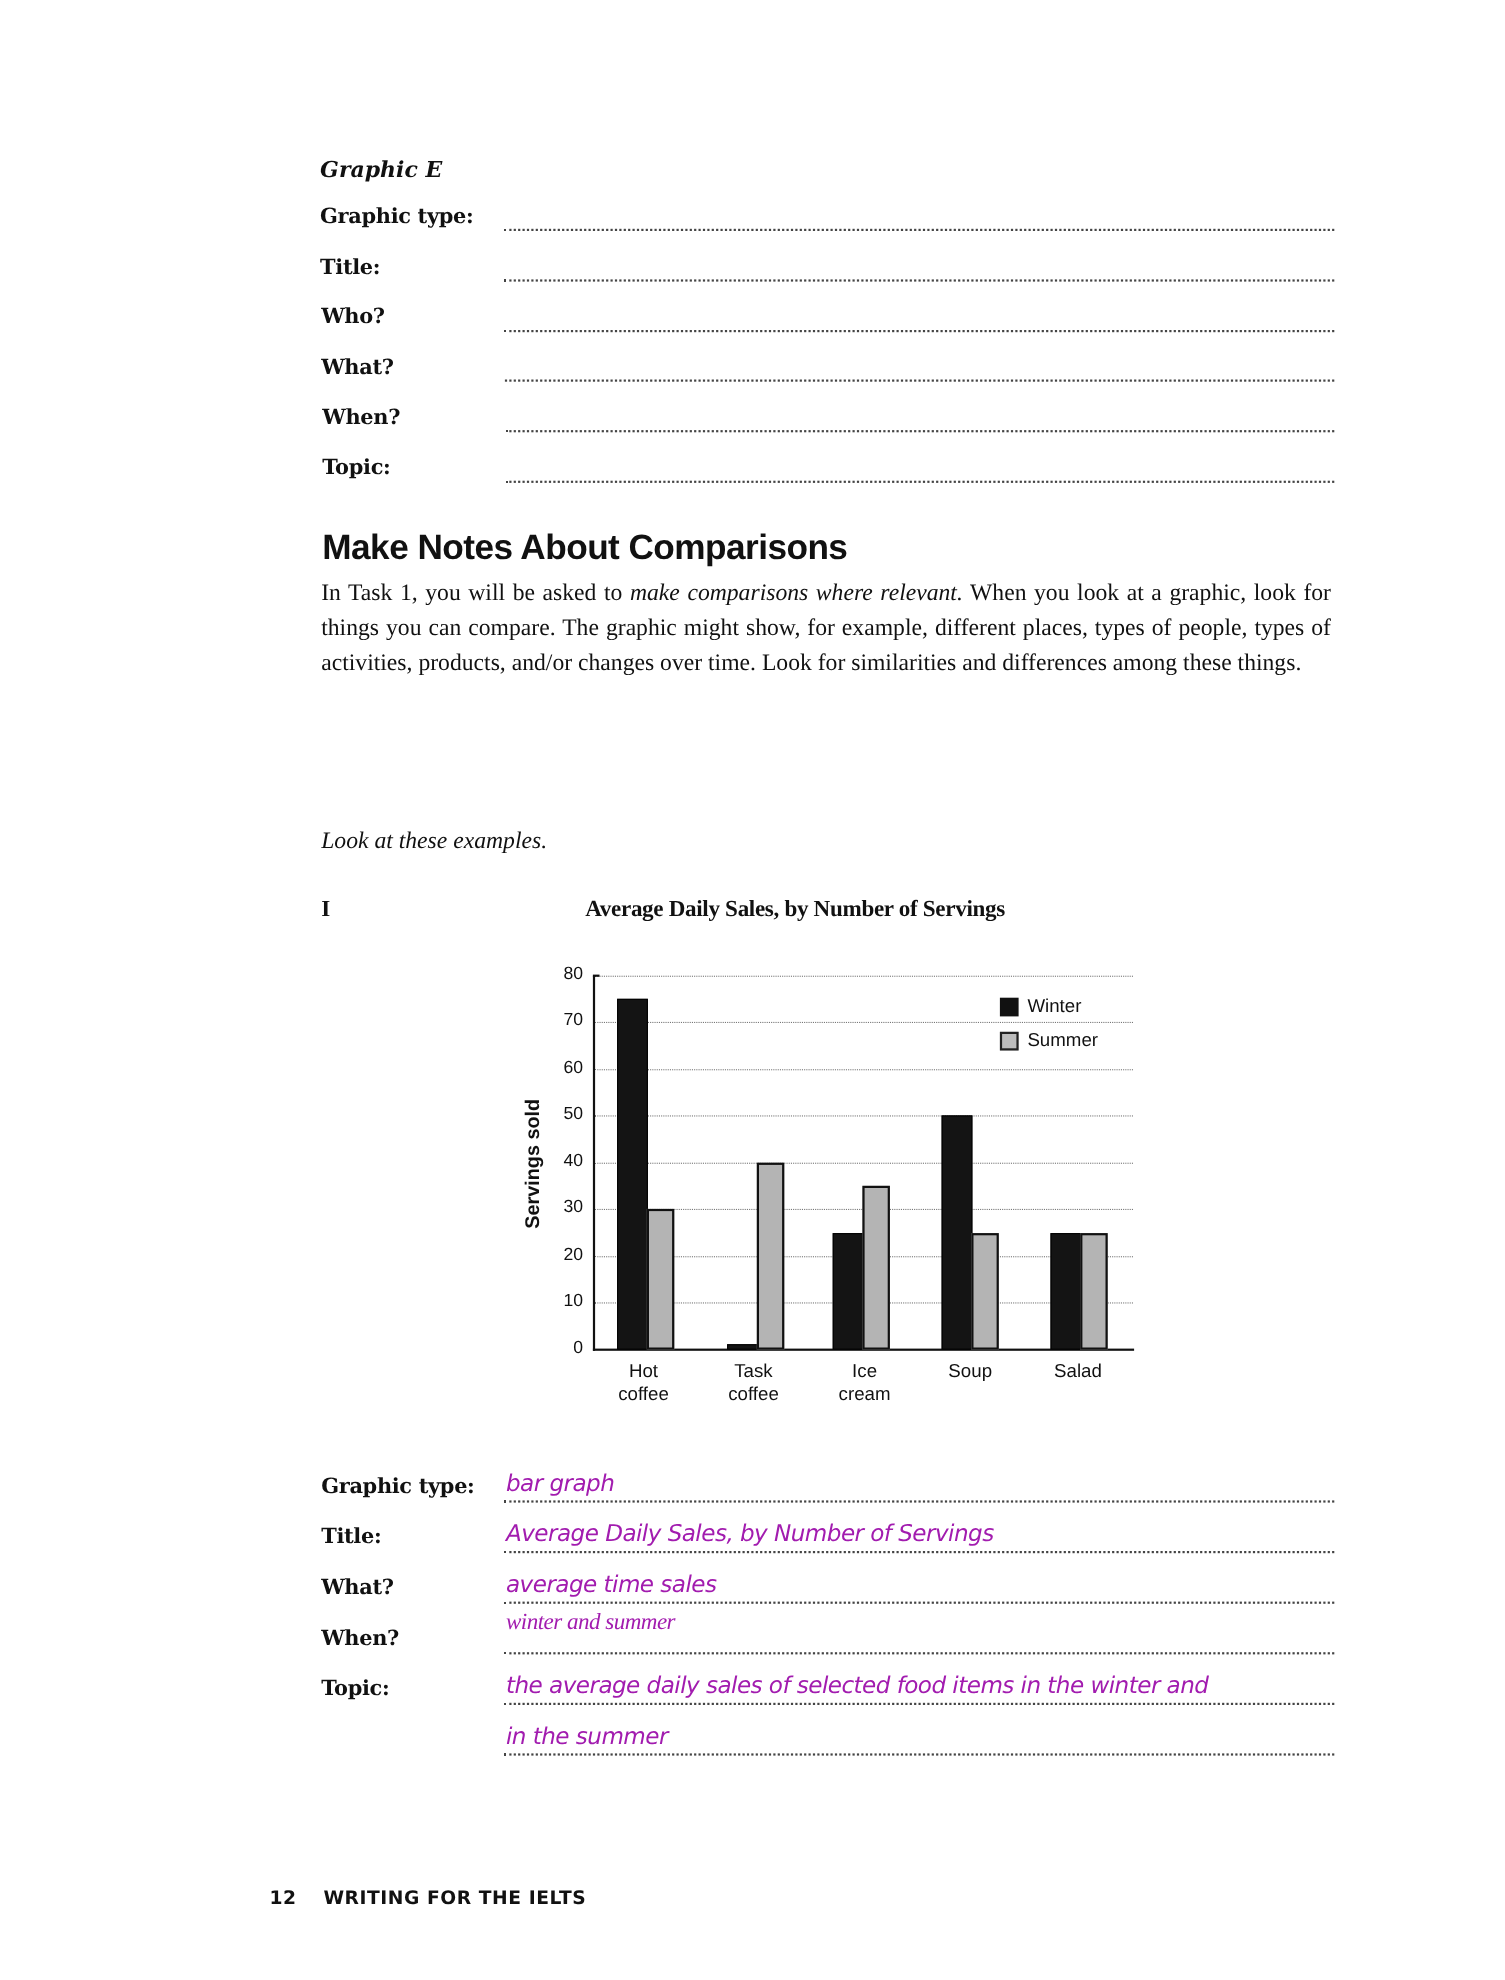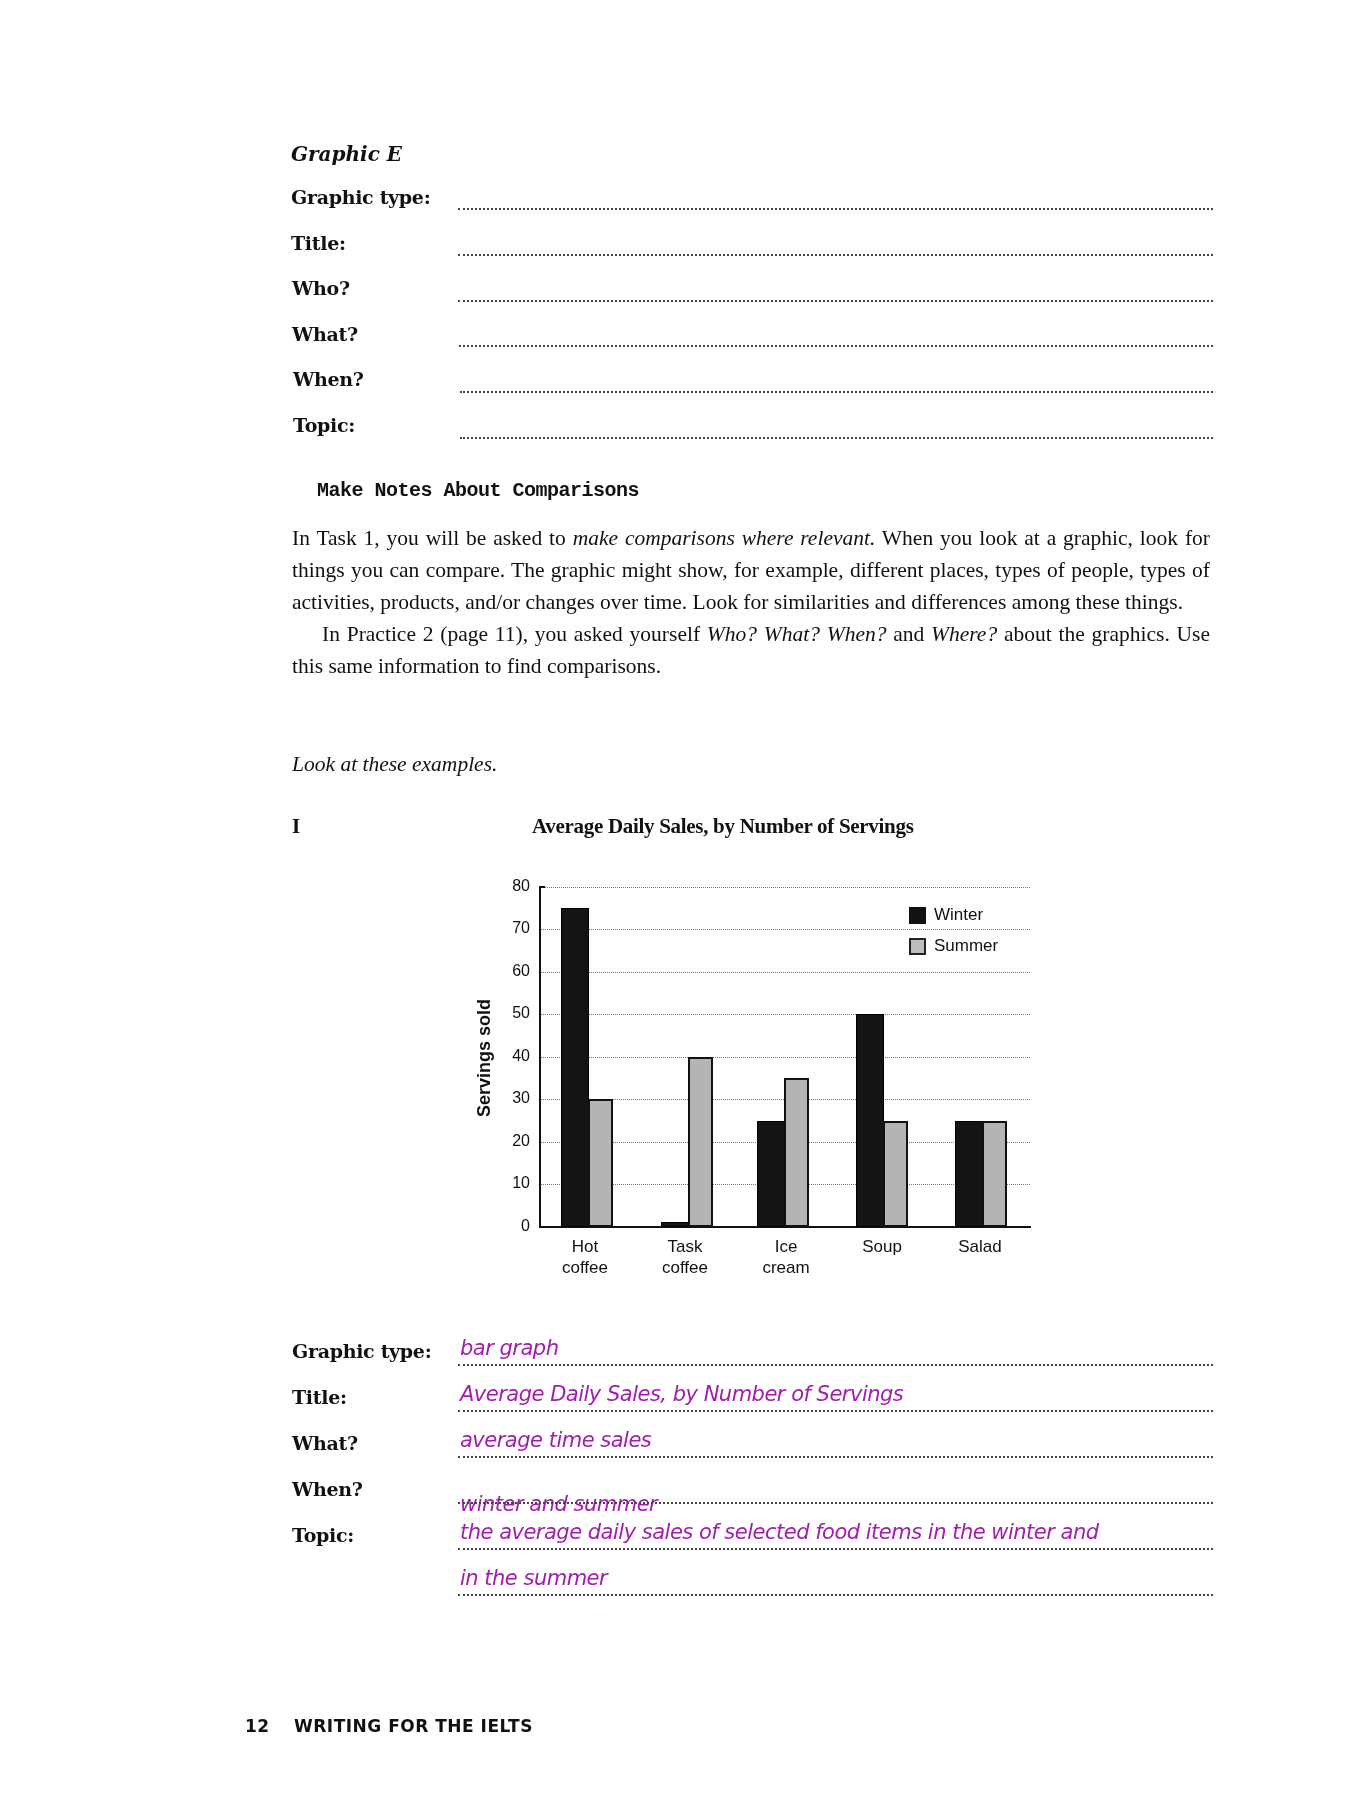--- a/index.html
+++ b/index.html
@@ -1,21 +1,21 @@
 <!DOCTYPE html>
 <html><head>
 <meta charset="utf-8">
 <style>
   html, body { margin:0; padding:0; background:#ffffff; }
   body { width:1368px; height:1800px; position:relative; overflow:hidden; color:#111; font-family:"Liberation Serif", serif; }
   .abs { position:absolute; }
   .label { font-family:"DejaVu Serif", serif; font-weight:bold; font-size:19px; letter-spacing:-0.3px; }
   .section-title { font-family:"DejaVu Serif", serif; font-weight:bold; font-style:italic; font-size:20px; }
   .dots { position:absolute; height:0; border-bottom:2px dotted #444; }
-  .heading { font-family:Liberation Mono, monospace; font-weight:bold; font-size:20px; letter-spacing:-0.5px;margin-left:24px; }
+  .heading { font-family:Liberation Sans, sans-serif; font-weight:bold; font-size:32px; letter-spacing:-0.5px; }
   .para { font-family:"Liberation Serif", serif; font-size:21.5px; line-height:32px; text-align:justify; width:920px; }
   .para p { margin:0; }
   .para p.indent { text-indent:30px; }
   .chart-title { font-family:"Liberation Serif", serif; font-weight:bold; font-size:21px; letter-spacing:-0.3px; }
   .tick { font-family:"Liberation Sans", sans-serif; font-size:16px; text-align:right; width:40px; }
   .cat { font-family:"Liberation Sans", sans-serif; font-size:17px; text-align:center; width:110px; line-height:21px; }
   .ylabel { font-family:"Liberation Sans", sans-serif; font-weight:bold; font-size:18px; transform:rotate(-90deg); transform-origin:left top; white-space:nowrap; }
   .grid { position:absolute; left:540px; width:490px; height:0; border-top:1px dotted #777; }
   .bar { position:absolute; box-sizing:border-box; }
   .bar.winter { background:#141414; border:1px solid #000; }
@@ -47,21 +47,20 @@
   <div class="dots" style="left:460px; top:391px; width:753px;"></div>
 
   <div class="abs label" style="left:293px; top:414px;">Topic:</div>
   <div class="dots" style="left:460px; top:437px; width:753px;"></div>
 </div>
 
 <div class="abs heading" style="left:293px; top:479px;">Make Notes About Comparisons</div>
 
 <div class="abs para" style="left:292px; top:522px; width:918px;">
   <p><span>In Task 1, you will be asked to </span><i>make comparisons where relevant.</i><span> When you look at a graphic, look for things you can compare. The graphic might show, for example, different places, types of people, types of activities, products, and/or changes over time. Look for similarities and differences among these things.</span></p>
-  <p class="indent"><span>In Practice 2 (page 11), you asked yourself </span><i>Who? What? When?</i><span> and </span><i>Where?</i><span> about the graphics. Use this same information to find comparisons.</span></p>
 </div>
 <div class="abs para" style="left:292px; top:748px;font-style:italic;">Look at these examples.</div>
 
 <div class="abs chart-title" style="left:292px; top:814px;">I</div>
 <div class="abs chart-title" style="left:532px; top:814px;">Average Daily Sales, by Number of Servings</div>
 
 <div>
 
   <div class="abs ylabel" style="left:474px; top:1117px;">Servings sold</div>
 
@@ -137,21 +136,21 @@
 
   <div class="abs label" style="left:292px; top:1386px;">Title:</div>
   <div class="abs hand" style="left:460px; top:1382px;">Average Daily Sales, by Number of Servings</div>
   <div class="dots" style="left:458px; top:1410px; width:755px;"></div>
 
   <div class="abs label" style="left:292px; top:1432px;">What?</div>
   <div class="abs hand" style="left:460px; top:1428px;">average time sales</div>
   <div class="dots" style="left:458px; top:1456px; width:755px;"></div>
 
   <div class="abs label" style="left:292px; top:1478px;">When?</div>
-  <div class="abs hand" style="left:460px; top:1492px;">winter and summer</div>
+  <div class="abs hand" style="left:460px; top:1462px;font-family:Liberation Serif, serif;">winter and summer</div>
   <div class="dots" style="left:458px; top:1502px; width:755px;"></div>
 
   <div class="abs label" style="left:292px; top:1524px;">Topic:</div>
   <div class="abs hand" style="left:460px; top:1520px;">the average daily sales of selected food items in the winter and</div>
   <div class="dots" style="left:458px; top:1548px; width:755px;"></div>
 
   <div class="abs hand" style="left:460px; top:1566px;">in the summer</div>
   <div class="dots" style="left:458px; top:1594px; width:755px;"></div>
 </div>
 

